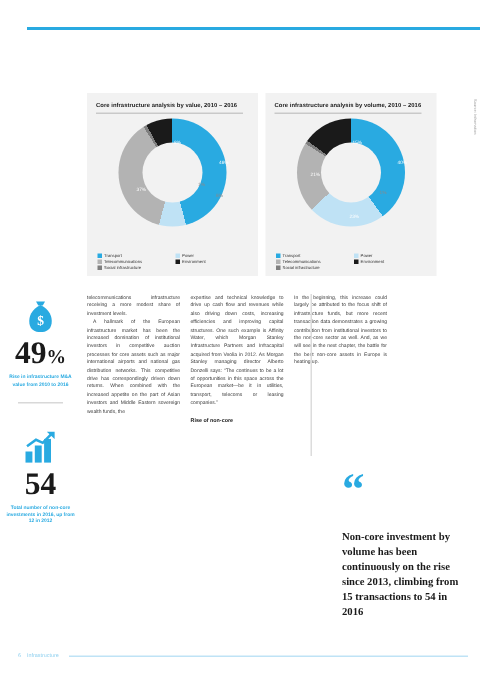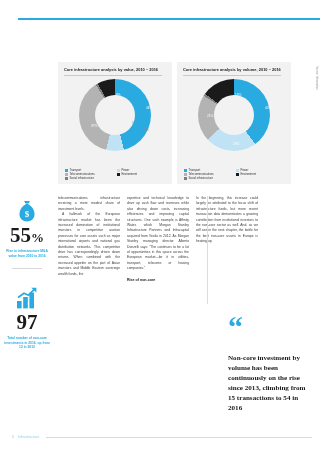--- a/index.html
+++ b/index.html
@@ -366,36 +366,36 @@
 
     <div class="stat-block">
       <div class="stat-icon">
         <svg width="20" height="22" viewBox="0 0 20 22">
           <path d="M7 1 h6 l-1.5 2.6 h-3 z" fill="#29aae1"></path>
           <path d="M10 3.4 C4 6.5 2 11 2.6 15.6 C3.2 19.6 6.2 21.4 10 21.4
                    C13.8 21.4 16.8 19.6 17.4 15.6 C18 11 16 6.5 10 3.4 Z" fill="#29aae1"></path>
           <text x="10" y="16.5" font-family="Liberation Serif, serif" font-size="9" fill="#ffffff" text-anchor="middle" font-weight="bold">$</text>
         </svg>
       </div>
-      <div class="stat-number"><span>55</span><span class="pct">%</span></div>
+      <div class="stat-number"><span>49</span><span class="pct">%</span></div>
       <div class="stat-caption">Rise in infrastructure M&amp;A value from 2010 to 2016</div>
       <div class="rail-divider"></div>
     </div>
 
     <div class="stat-block">
       <div class="stat-icon">
         <svg width="22" height="22" viewBox="0 0 22 22">
           <rect x="1" y="14" width="4.6" height="7.4" fill="#29aae1"></rect>
           <rect x="7.2" y="10" width="4.6" height="11.4" fill="#29aae1"></rect>
           <rect x="13.4" y="5.6" width="4.6" height="15.8" fill="#29aae1"></rect>
           <path d="M2 10.5 L8 6.2 L12.5 8.2 L19 1.6" stroke="#29aae1" stroke-width="1.7" fill="none"></path>
           <path d="M15.2 0.8 L20.4 0.8 L20.4 5.6 Z" fill="#29aae1"></path>
         </svg>
       </div>
-      <div class="stat-number"><span>97</span><span class="pct"></span></div>
+      <div class="stat-number"><span>54</span><span class="pct"></span></div>
       <div class="stat-caption">Total number of non-core investments in 2016, up from 12 in 2012</div>
     </div>
   </div>
 
   <div class="body-cols">
 
     <div class="col">
       <p>telecommunications infrastructure receiving a more modest share of investment levels.</p>
       <p>A hallmark of the European infrastructure market has been the increased domination of institutional investors in competitive auction processes for core assets such as major international airports and national gas distribution networks. This competitive drive has correspondingly driven down returns. When combined with the increased appetite on the part of Asian investors and Middle Eastern sovereign wealth funds, the</p>
     </div>

